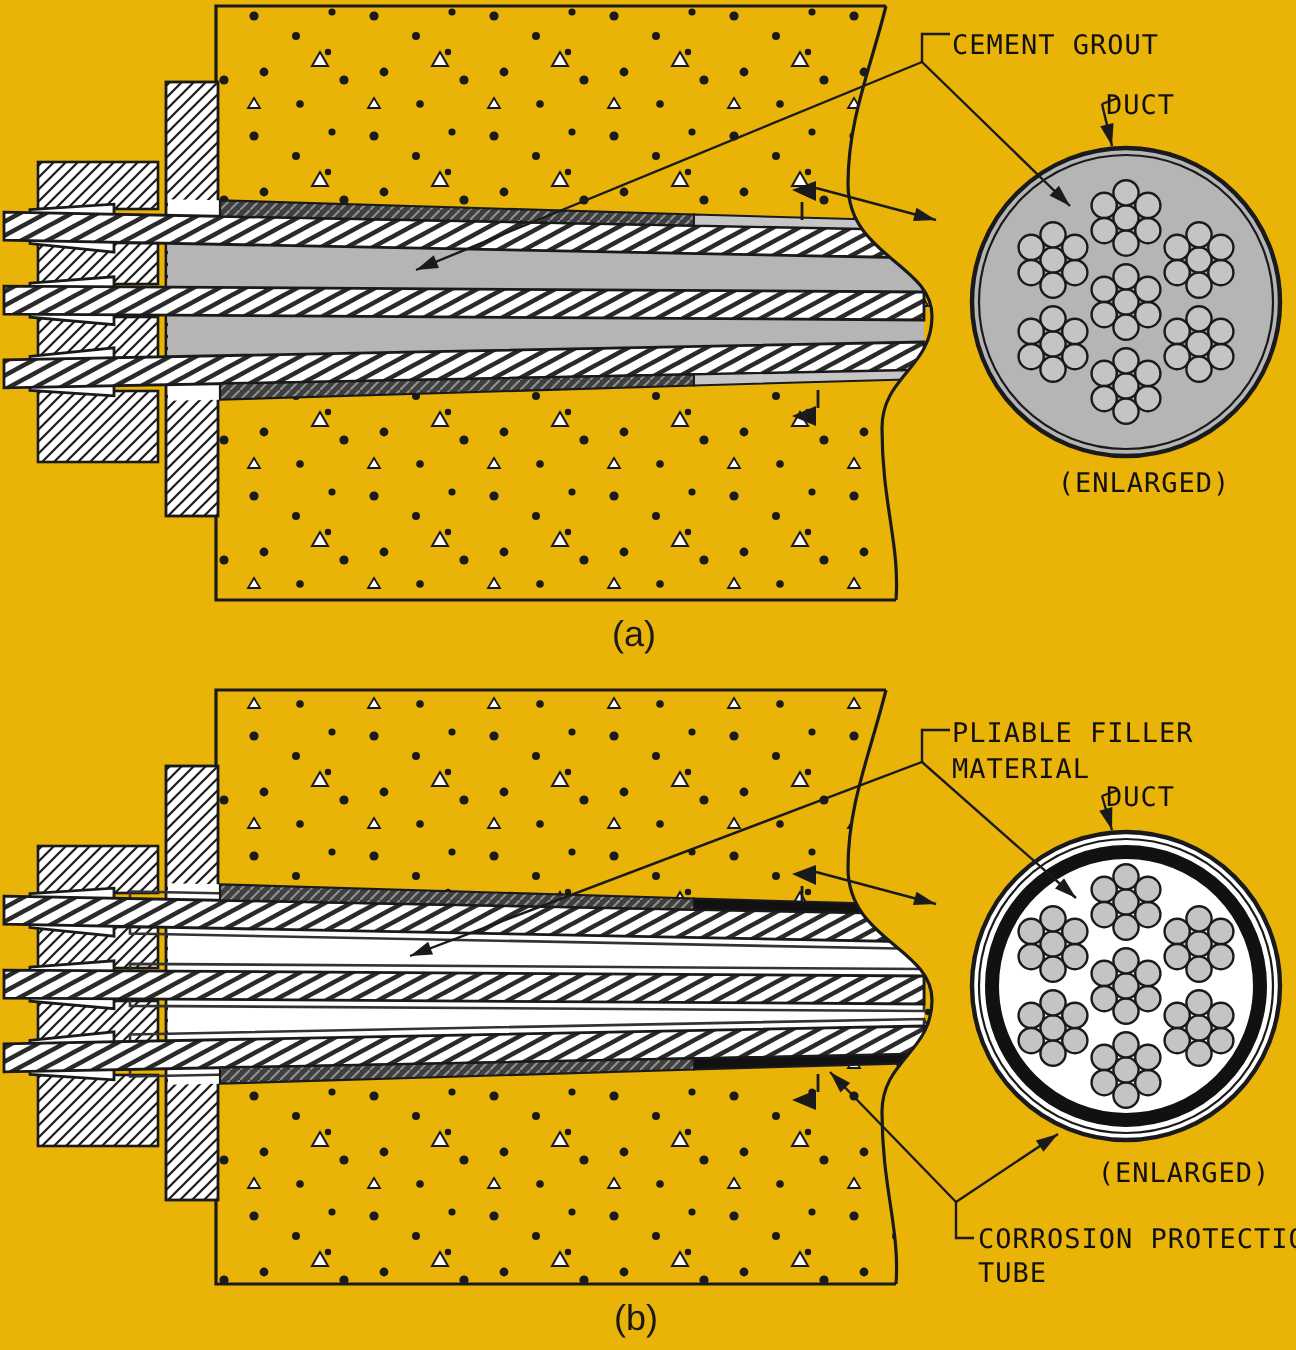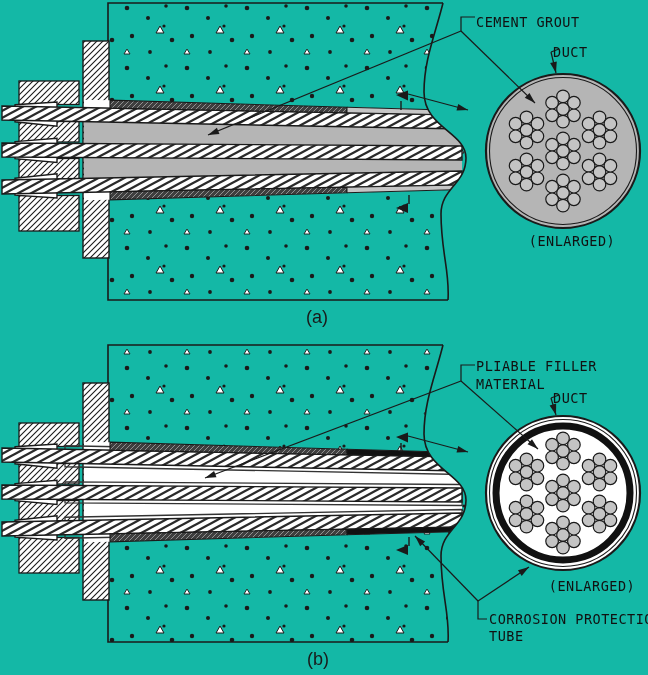--- a/index.html
+++ b/index.html
@@ -1,16 +1,16 @@
 <!DOCTYPE html>
 <html><head>
 <meta charset="utf-8">
 <style>
   html,body{margin:0;padding:0;background:#ffffff;}
-  .stage{position:relative;width:648px;height:675px;background:#14b8a6;overflow:hidden;}
+  .stage{position:relative;width:648px;height:675px;background:#eab308;overflow:hidden;}
   svg{display:block;}
   .lbl{font-family:"DejaVu Sans Mono", monospace;font-size:13.5px;fill:#111;letter-spacing:0.5px;}
   .cap{font-family:"Liberation Sans", sans-serif;font-size:18px;fill:#1a1a1a;}
 </style>
 </head>
 <body>
 
 <div class="stage">
   <svg id="diagram" width="648" height="675" viewBox="0 0 648 675">
       <defs>

